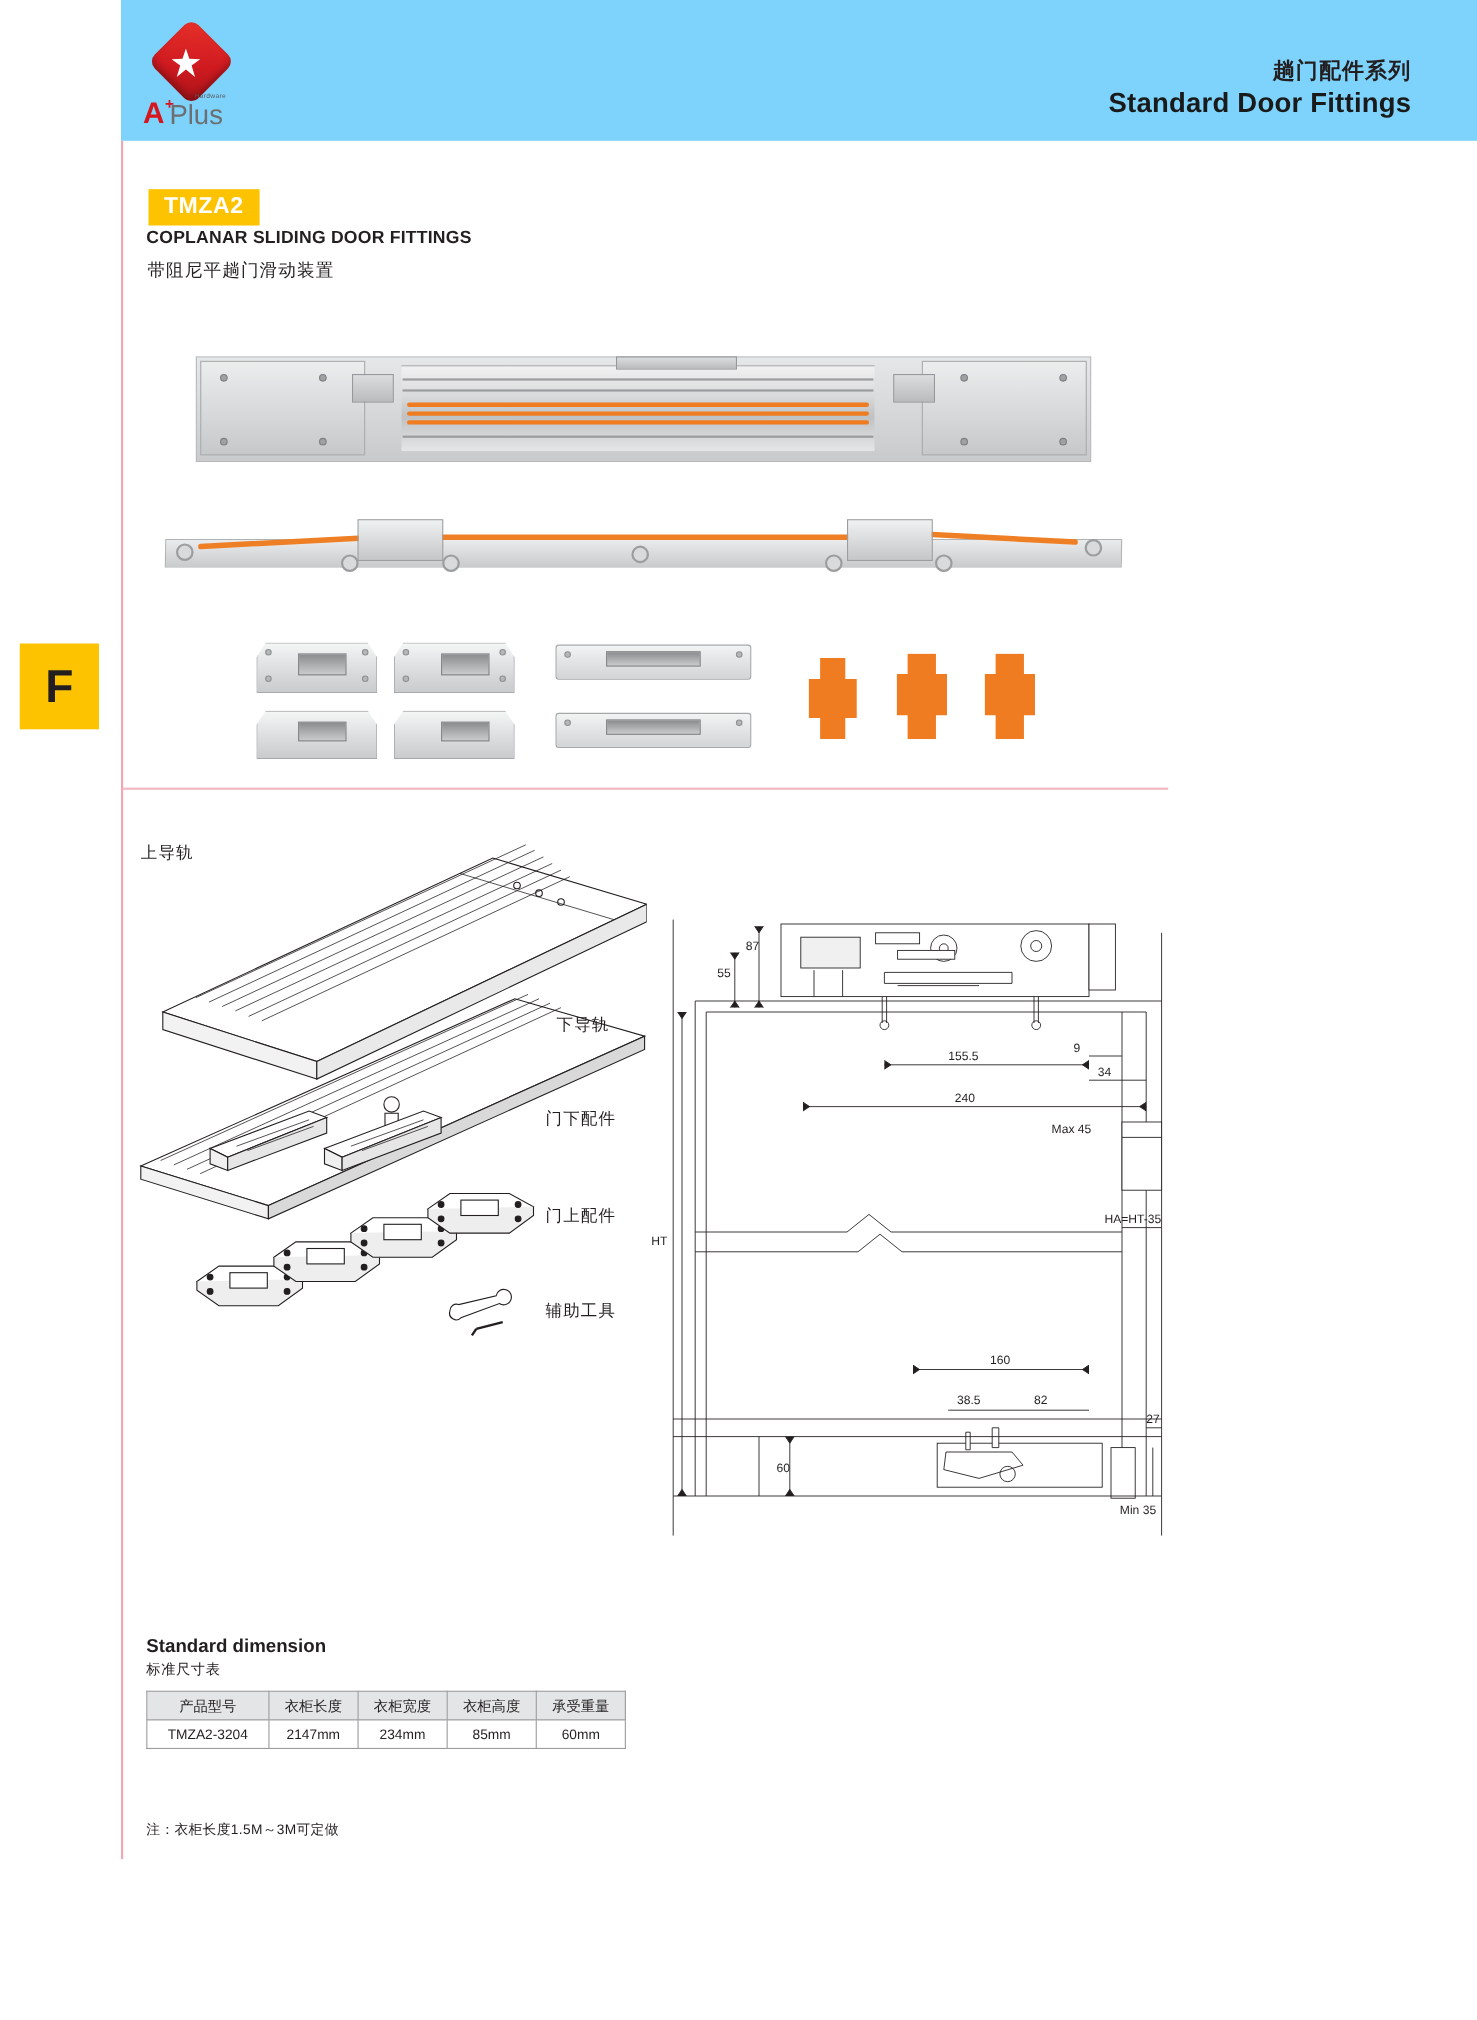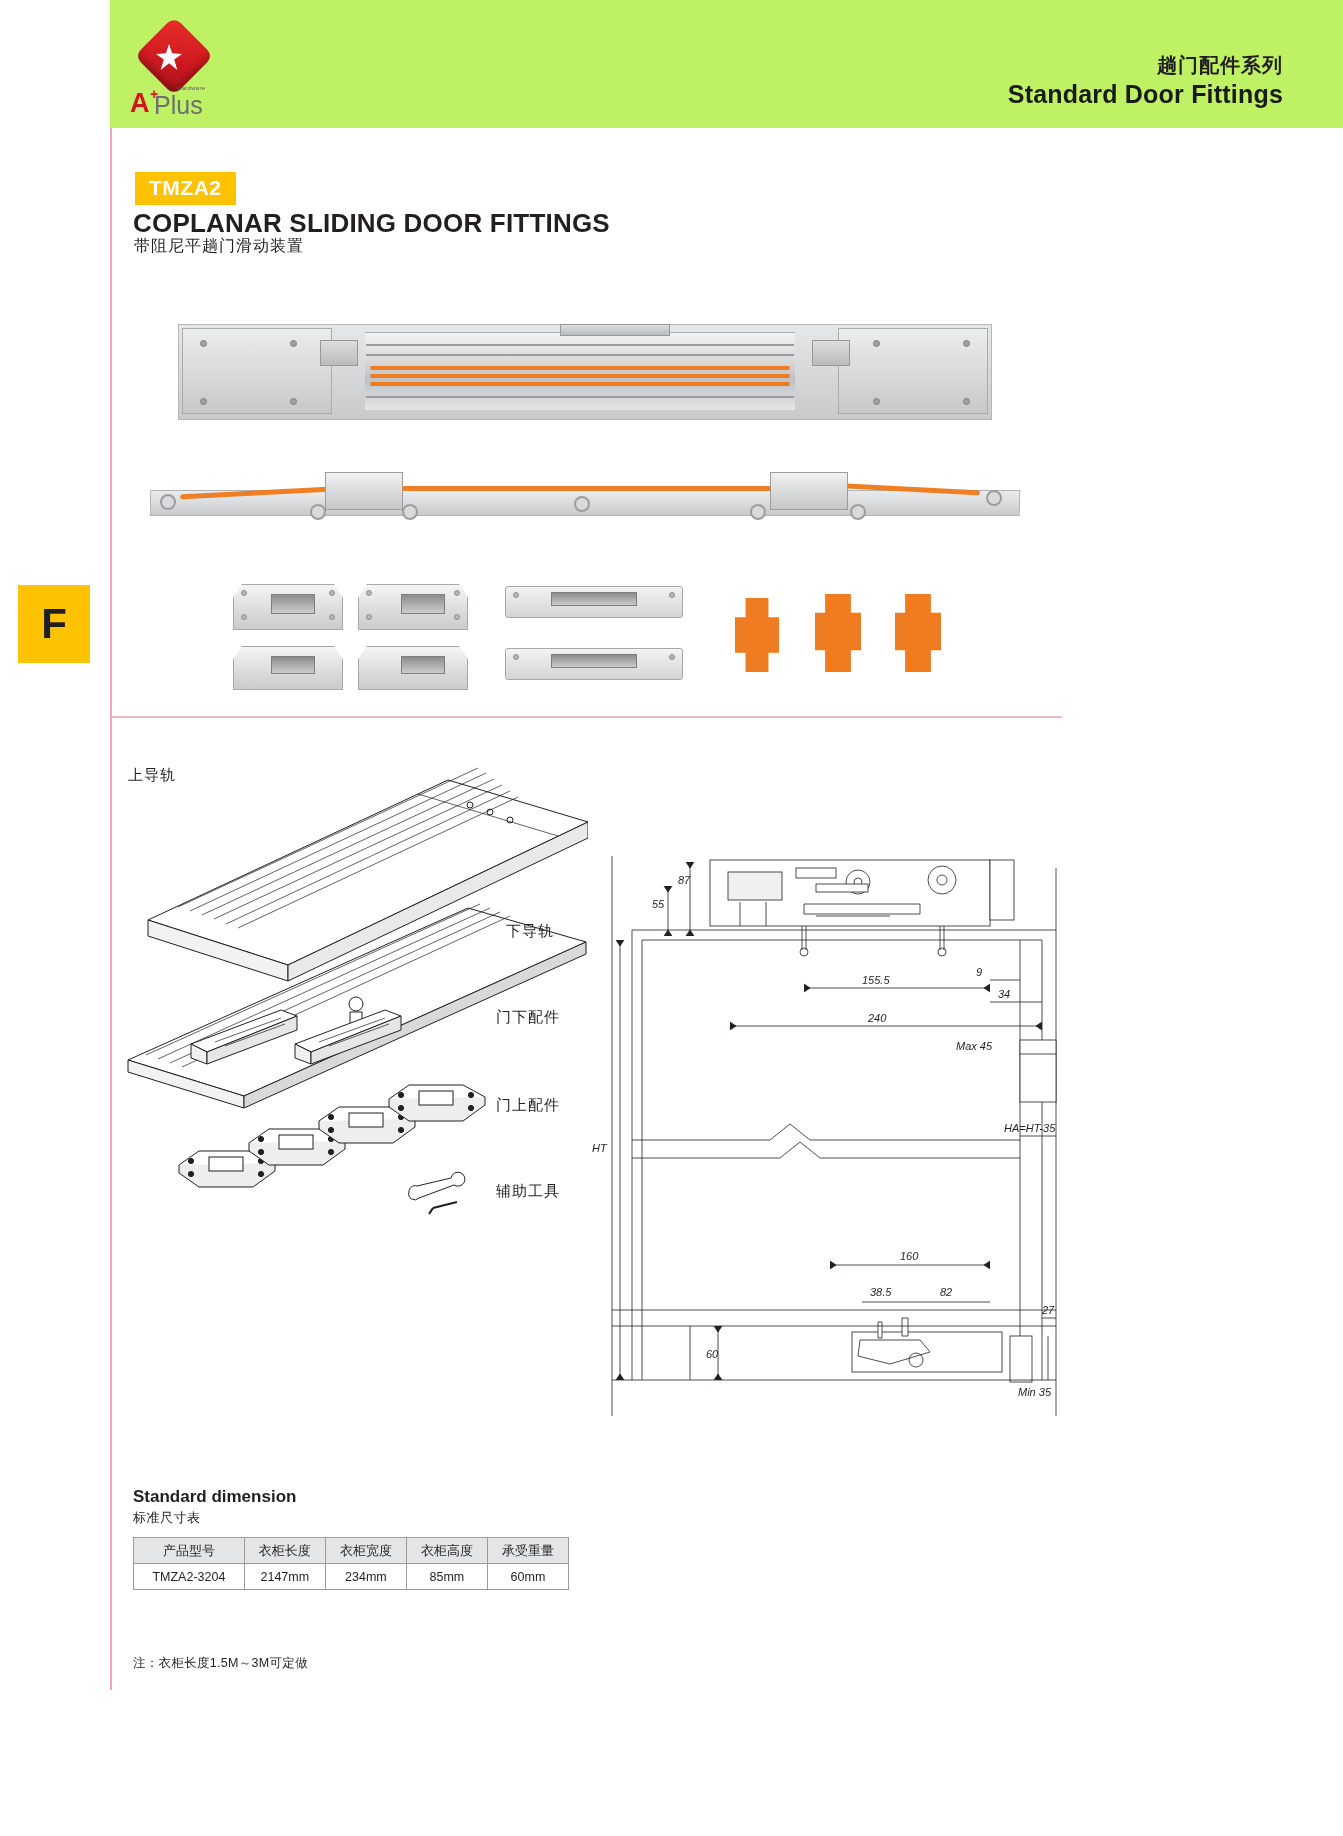--- a/index.html
+++ b/index.html
@@ -7,21 +7,21 @@
     width: 1343px; height: 1836px;
     background: #ffffff;
     font-family: "Liberation Sans", sans-serif;
     overflow: hidden;
   }
   .page { position: relative; width: 1343px; height: 1836px; background: #fff; }
 
   
   .header {
     position: absolute; left: 110px; top: 0; width: 1233px; height: 128px;
-    background: #bef264;
+    background: #7dd3fc;
   }
   .header-right {
     position: absolute; right: 60px; top: 52px; text-align: right;
   }
   .header-cn { font-size: 20px; color: #231f20; letter-spacing: 1px; line-height: 1.35; font-weight: 600;}
   .header-en { font-size: 25px; color: #1a1a1a; font-weight: bold; letter-spacing: .2px; line-height: 1.25;}
 
   
   .logo { position: absolute; left: 128px; top: 28px; width: 90px; height: 92px; }
   .logo-diamond {
@@ -50,21 +50,21 @@
     background: #fdc300; display: flex; align-items: center; justify-content: center;
   }
   .f-tab span { font-size: 42px; font-weight: bold; color: #231f20; }
 
   
   .badge {
     position: absolute; left: 135px; top: 172px;
     background: #fdc300; color: #fff; font-weight: bold; font-size: 21px;
     padding: 4px 14px 5px 14px; letter-spacing: .5px;
   }
-  .title-en { position: absolute; left: 133px; top: 208px; font-size: 26px; font-weight: bold; color: #231f20; letter-spacing:.2px;}
+  .title-en { position: absolute; left: 133px; top: 208px; font-size: 16px; font-weight: bold; color: #231f20; letter-spacing:.2px;}
   .title-cn { position: absolute; left: 134px; top: 236px; font-size: 16px; color: #231f20; letter-spacing: 1px;}
 
   
   .photo { position: absolute; }
   .track-photo { left: 170px; top: 310px; width: 830px; height: 125px; }
   .rail-photo  { left: 150px; top: 460px; width: 870px; height: 80px; }
 
   
   .tp-base { position:absolute; left:8px; top:14px; width:814px; height:96px; background:linear-gradient(180deg,#e6e7e8,#c8cacc); border:1px solid #b4b6b8;}
   .tp-rail { position:absolute; left:195px; top:22px; width:430px; height:78px; background:linear-gradient(180deg,#f1f1f2 0%,#d9dadb 35%,#bfc1c3 60%, #e5e6e7 100%); border-top:1px solid #aeb0b2;}
@@ -322,21 +322,21 @@
       </g>
     </svg>
   </div>
 
   <div class="cn-label" style="left:128px; top:766px;">上导轨</div>
   <div class="cn-label" style="left:506px; top:922px;">下导轨</div>
   <div class="cn-label" style="left:496px; top:1008px;">门下配件</div>
   <div class="cn-label" style="left:496px; top:1096px;">门上配件</div>
   <div class="cn-label" style="left:496px; top:1182px;">辅助工具</div>
 
-  <div class="lineart" style="left:590px; top:840px;font-style:italic;">
+  <div class="lineart" style="left:590px; top:820px;">
     <svg width="490" height="600" viewBox="0 0 490 600">
       <g fill="none" stroke="#231f20" stroke-width=".8">
 
         <line x1="22" y1="16" x2="22" y2="576"></line>
         <line x1="466" y1="28" x2="466" y2="576"></line>
 
         <line x1="42" y1="90" x2="466" y2="90"></line>
         <line x1="52" y1="100" x2="452" y2="100"></line>
         <line x1="42" y1="90" x2="42" y2="540"></line>
         <line x1="52" y1="100" x2="52" y2="540"></line>

